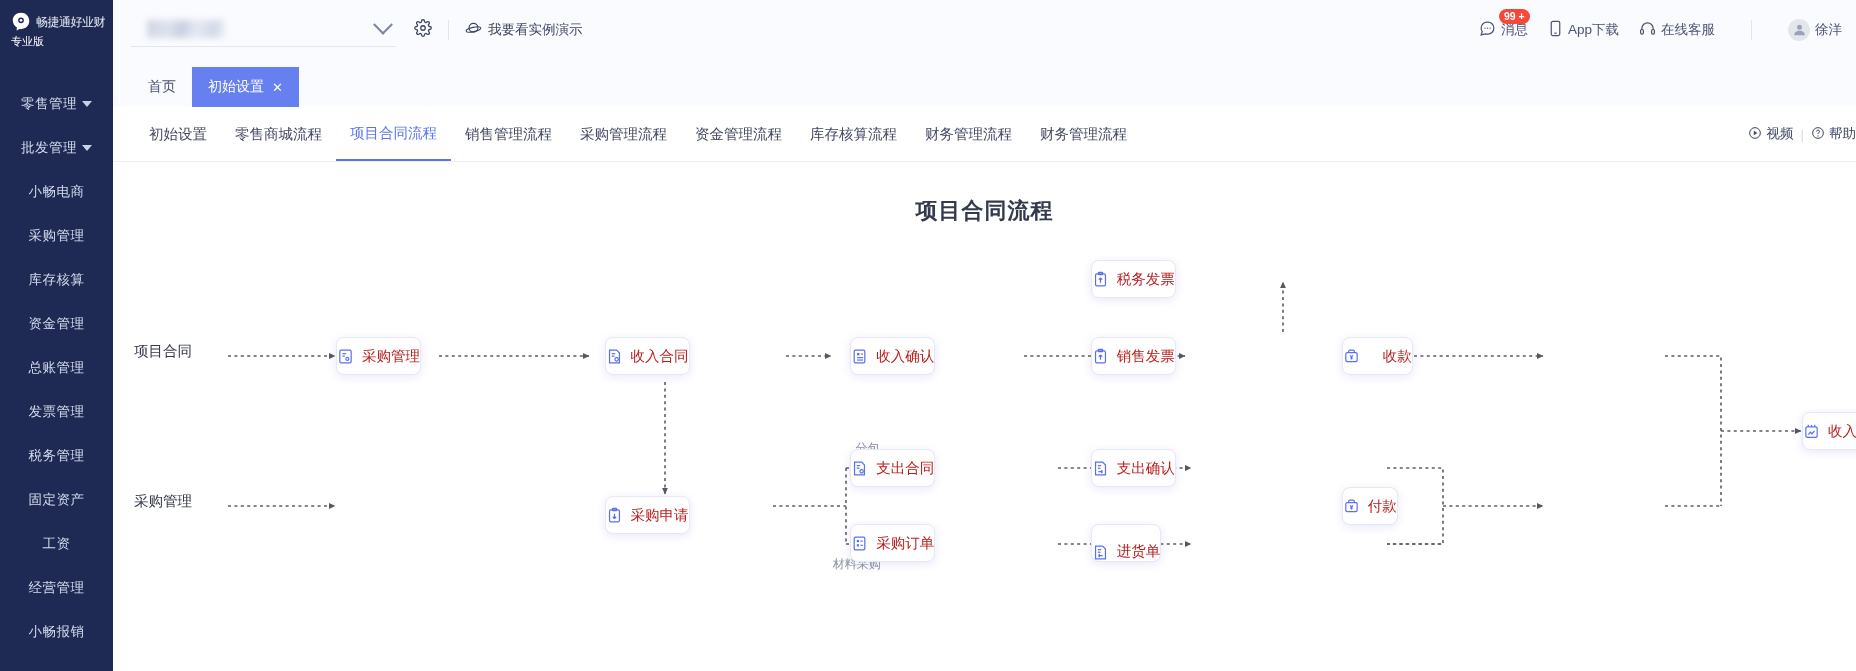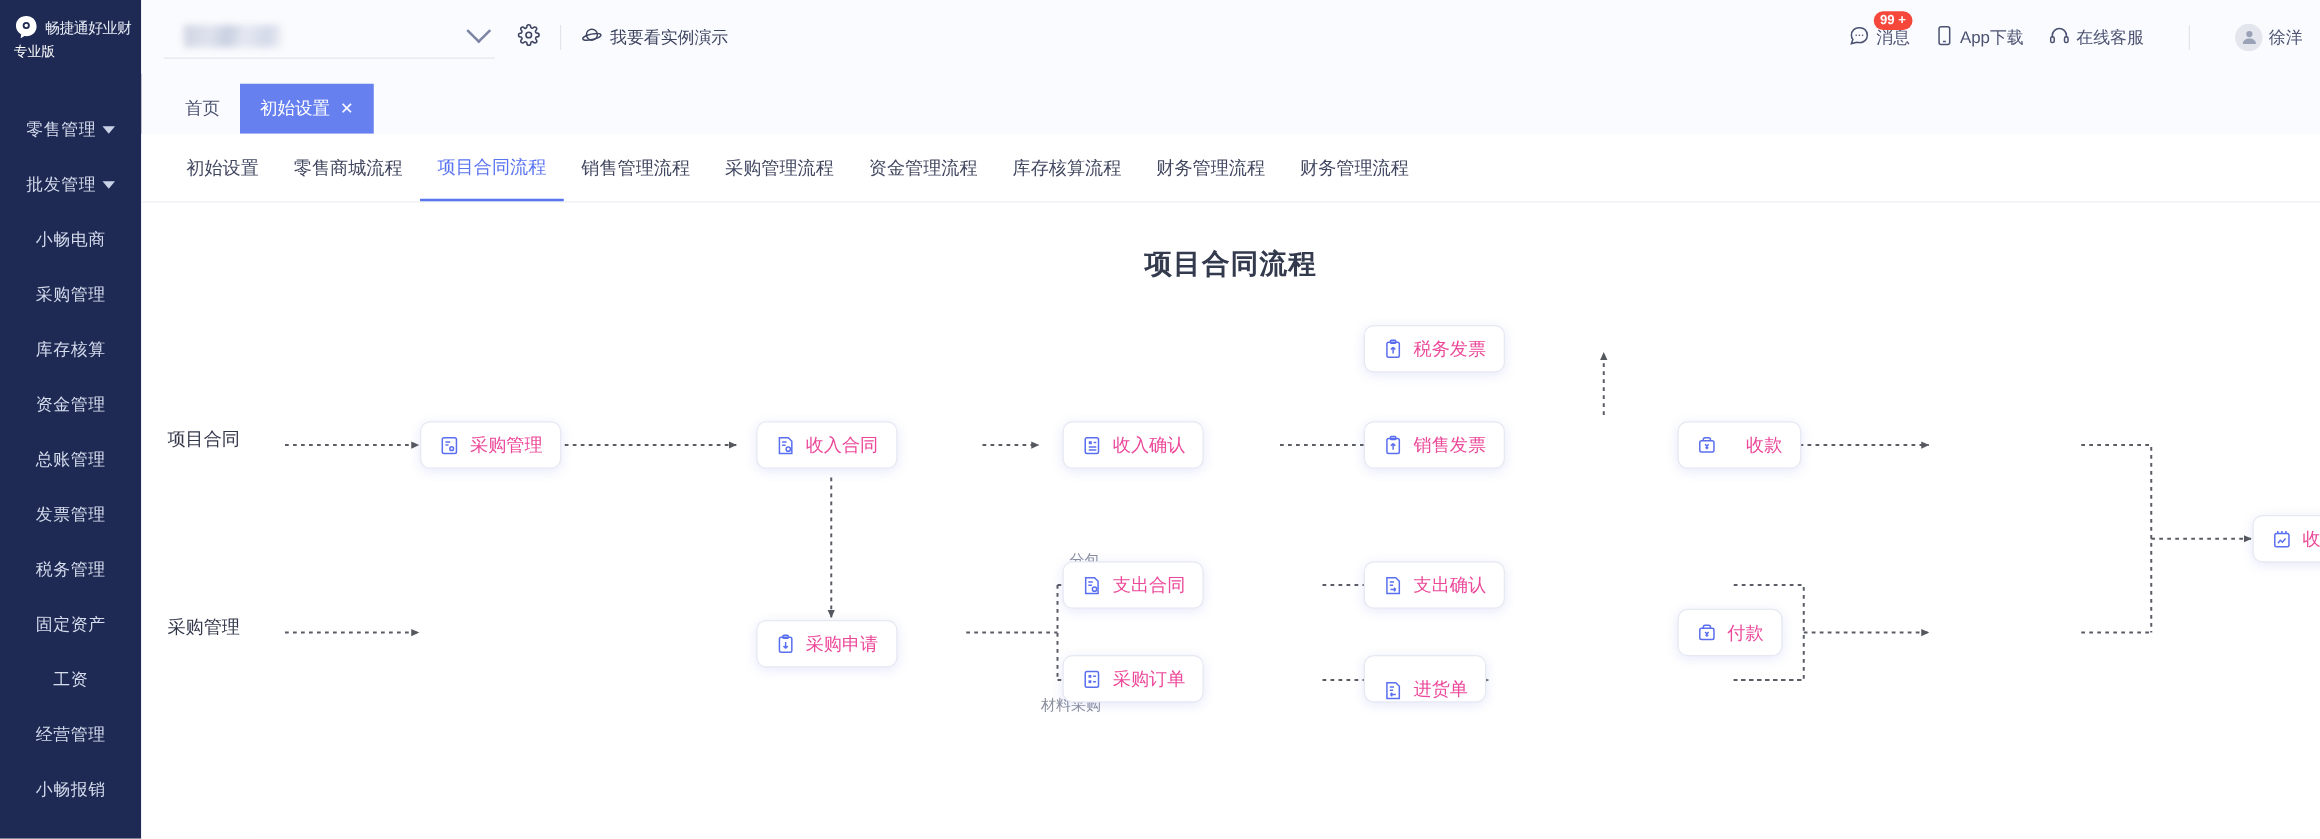--- a/index.html
+++ b/index.html
@@ -101,22 +101,22 @@
 
   .page-title { text-align: center; font-size: 22px; color: #333a4d;
                 margin-top: 34px; letter-spacing: 1px; }
 
   
   .canvas { position: relative; width: 100%; height: 400px; margin-top: 6px; }
   .flow-svg { position: absolute; left: 0; top: 0; width: 100%; height: 400px; }
   .node {
     position: absolute; height: 38px; background: #ffffff; border: 1px solid #e6e8f2;
     border-radius: 8px; display: flex; align-items: center; gap: 8px;
-    padding: 0 14px; box-shadow: 0 2px 9px rgba(99,114,222,0.16);
-    font-size: 14.5px; color: #ec4899; cursor: pointer; white-space: nowrap;
+    padding: 0 0; box-shadow: 0 2px 9px rgba(99,114,222,0.16);
+    font-size: 14.5px; color: #b91c1c; cursor: pointer; white-space: nowrap;
   }
   .node .ico { width: 17px; height: 17px; flex: 0 0 17px; }
   .rowlabel { position: absolute; font-size: 14.5px; color: #32374a; }
   .edgelabel { position: absolute; font-size: 12px; color: #8a8f9e; }
 </style>
 </head>
 <body>
 
 <div class="app">
 
@@ -290,20 +290,42 @@
         <div class="subtab">
             <span>库存核算流程</span>
           </div>
         <div class="subtab">
             <span>财务管理流程</span>
           </div>
         <div class="subtab">
             <span>财务管理流程</span>
           </div>
 
+        <div class="helpzone">
+          <span class="hlink">
+            <span>
+              <svg width="14" height="14" viewBox="0 0 24 24" fill="none" stroke="#3d4461" stroke-width="1.7">
+                <circle cx="12" cy="12" r="9.2"></circle>
+                <path d="M10 8.2l6 3.8-6 3.8z" fill="#3d4461" stroke="none"></path>
+              </svg>
+            </span>
+            <span>视频</span>
+          </span>
+          <span class="divider">|</span>
+          <span class="hlink">
+            <span>
+              <svg width="14" height="14" viewBox="0 0 24 24" fill="none" stroke="#3d4461" stroke-width="1.7">
+                <circle cx="12" cy="12" r="9.2"></circle>
+                <path d="M9.6 9.4a2.5 2.5 0 1 1 3.3 2.4c-.6.3-.9.8-.9 1.5v.4"></path>
+                <circle cx="12" cy="17" r=".95" fill="#3d4461" stroke="none"></circle>
+              </svg>
+            </span>
+            <span>帮助</span>
+          </span>
+        </div>
       </div>
 
       <h1 class="page-title">项目合同流程</h1>
 
       <div class="canvas">
 
         <svg class="flow-svg" viewBox="0 0 1743 400" preserveAspectRatio="none">
           <defs>
             <marker id="ah" markerWidth="7" markerHeight="7" refX="6" refY="3.3" orient="auto" markerUnits="userSpaceOnUse">
               <path d="M0,0.4 L6.4,3.3 L0,6.2 z" fill="#55585f"></path>

